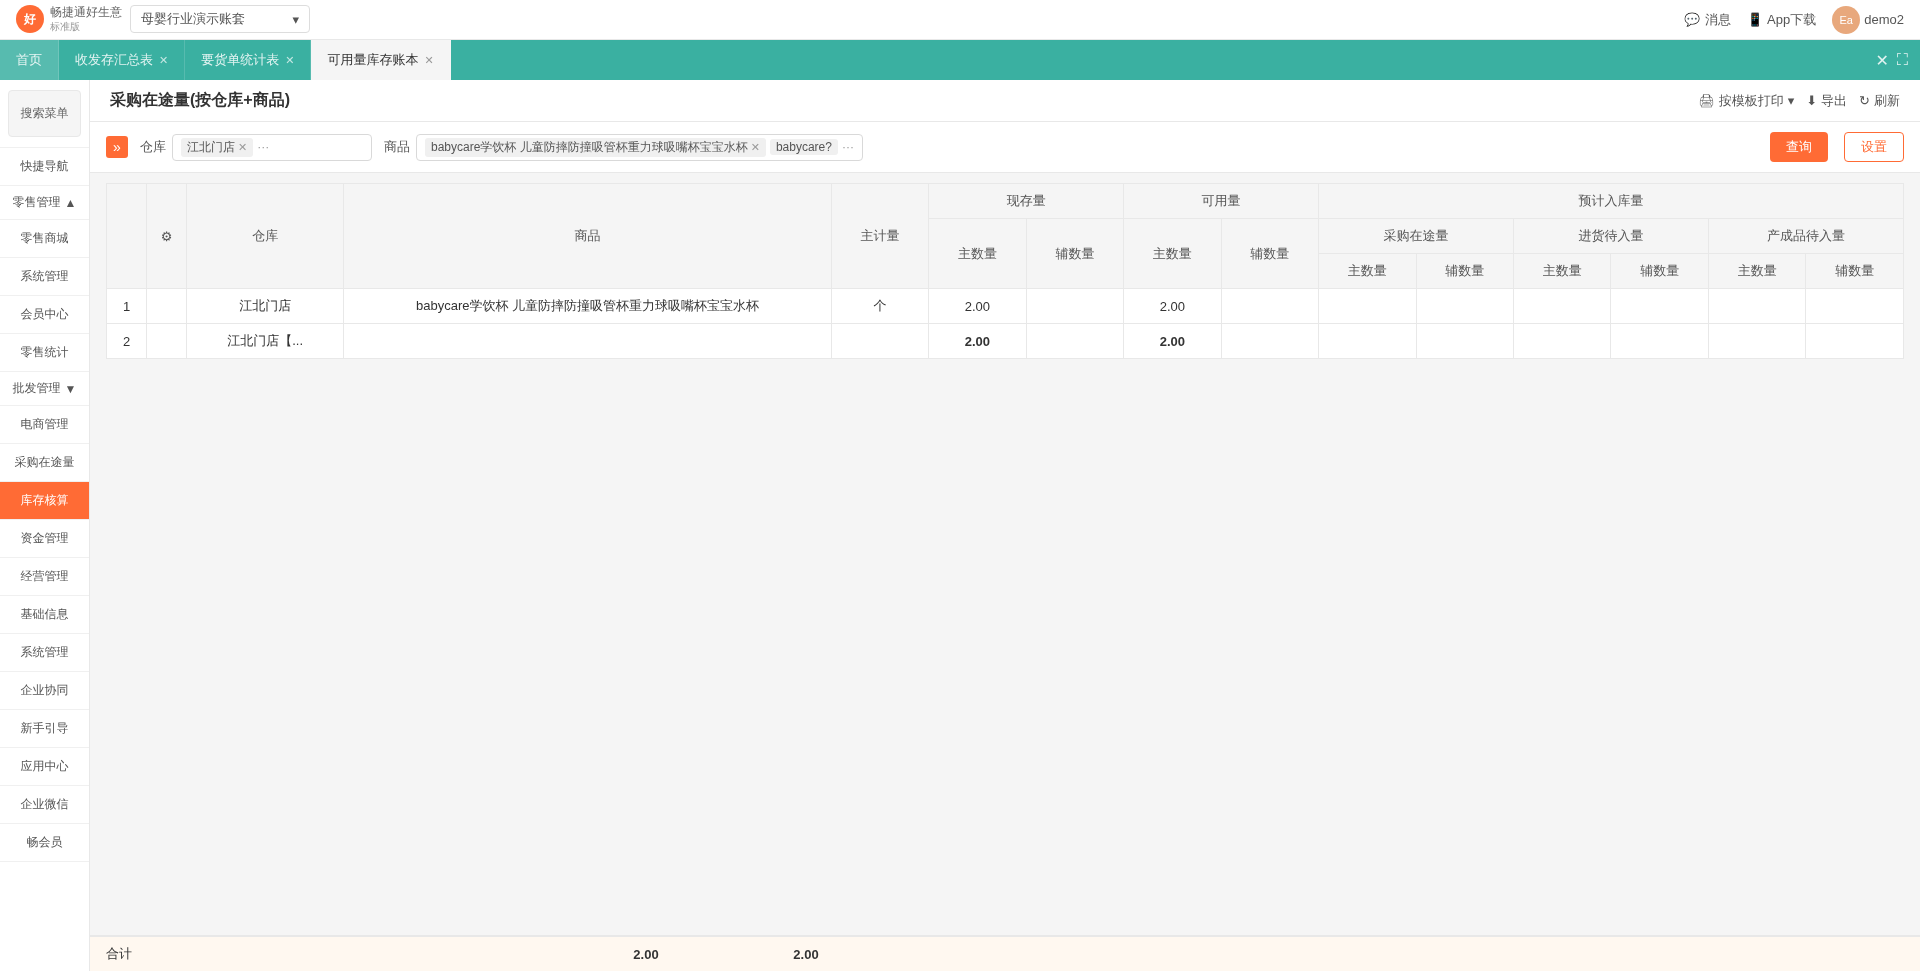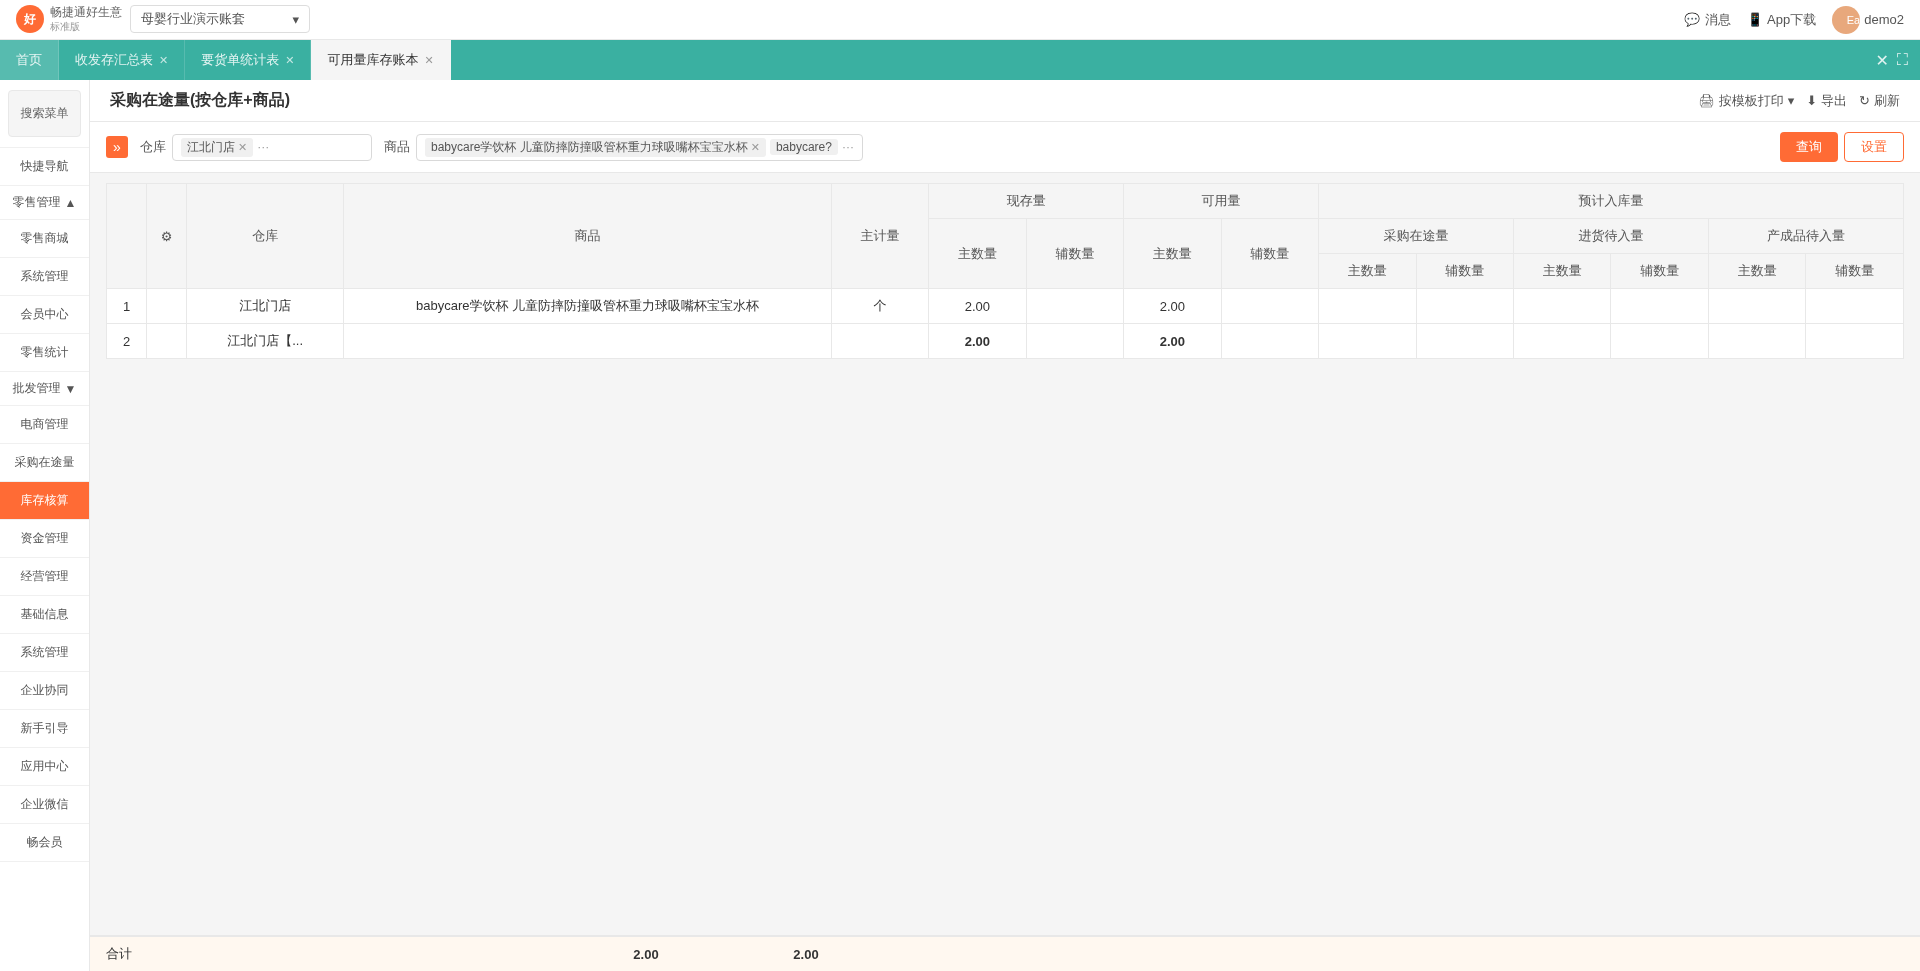--- a/index.html
+++ b/index.html
@@ -72,21 +72,21 @@
       color: #555;
       font-size: 13px;
     }
     .avatar {
       width: 28px;
       height: 28px;
       border-radius: 50%;
       background: #e8a87c;
       display: flex;
       align-items: center;
-      justify-content: flex-end;
+      justify-content: center;
       font-size: 11px;
       color: #fff;
       overflow: hidden;
     }
 
     
     .nav-tabs {
       height: 40px;
       background: #3ab0a1;
       display: flex;
@@ -284,21 +284,21 @@
     }
     .filter-tag .tag-close { cursor: pointer; color: #999; font-size: 11px; }
     .filter-more {
       color: #999;
       font-size: 12px;
       cursor: pointer;
     }
     .filter-actions {
       margin-left: auto;
       display: flex;
-      gap: 6px;
+      gap: 16px;
     }
     .btn-query {
       padding: 5px 16px;
       background: #ff6b35;
       color: #fff;
       border: none;
       border-radius: 4px;
       cursor: pointer;
       font-size: 13px;
     }

